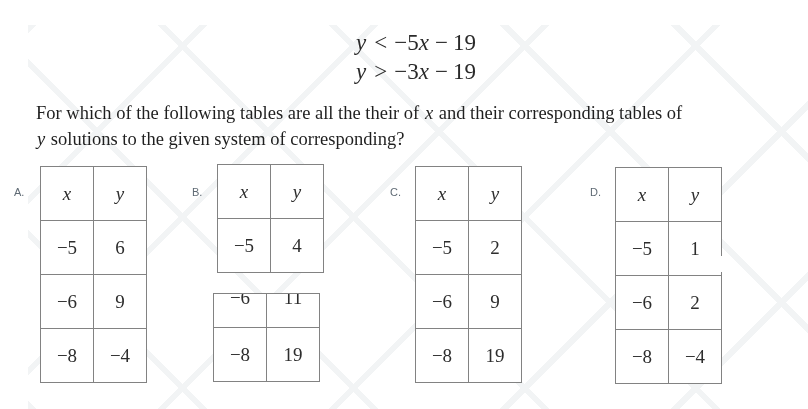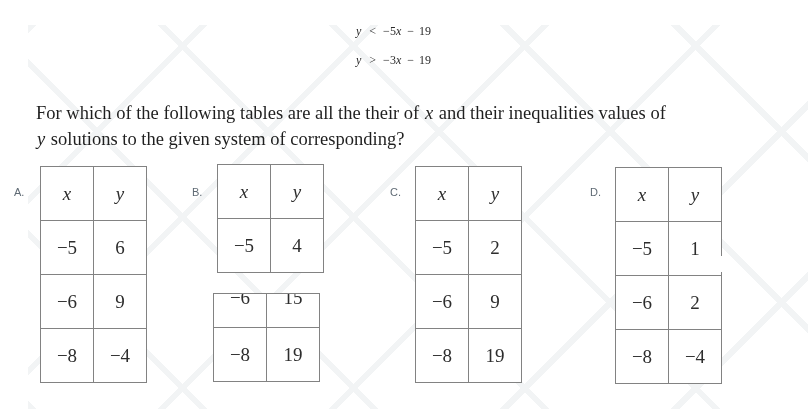--- a/index.html
+++ b/index.html
@@ -15,22 +15,22 @@
     position: absolute;
     left: 28px; top: 25px; right: 0; bottom: 0;
     background-image:
       repeating-linear-gradient(45deg,  #f2f4f5 0 6px, transparent 6px 121px),
       repeating-linear-gradient(135deg, #f2f4f5 0 6px, transparent 6px 121px);
     pointer-events: none;
   }
   
   .ineq-block {
     position: absolute;
-    left: 356px; top: 17px;
-    font-size: 12px;
+    left: 356px; top: 28px;
+    font-size: 23px;
     color: #2a2a2a;
   }
   .math-line { height: 29px; line-height: 29px; white-space: nowrap; }
   .math-line .var { font-style: italic; padding-right: 1px; }
   .math-line .rel { padding: 0 7px; }
   .math-line .op  { padding: 0 5px; }
   
   .question {
     position: absolute;
     left: 36px; top: 100px;
@@ -78,21 +78,21 @@
   <div class="ineq-block">
     <div class="math-line">
       <span class="var">y</span><span class="rel">&lt;</span><span>−5</span><span class="var">x</span><span class="op">−</span><span>19</span>
     </div>
     <div class="math-line">
       <span class="var">y</span><span class="rel">&gt;</span><span>−3</span><span class="var">x</span><span class="op">−</span><span>19</span>
     </div>
   </div>
 
   <div class="question">
-    <div class="qline"><span>For which of the following tables are all the their of </span><i>x</i><span> and their inequalities values of</span></div>
+    <div class="qline"><span>For which of the following tables are all the their of </span><i>x</i><span> and their corresponding tables of</span></div>
     <div class="qline"><i>y</i><span> solutions to the given system of corresponding?</span></div>
   </div>
 
   <div class="option" style="left:14px; top:164px; width:140px; height:225px;">
     <span class="opt-label">A.</span>
     <table class="opt" style="left:26px; top:2px;">
       <tbody>
           <tr>
         <td>
               <div class="cell hdr">x</div>
@@ -154,21 +154,21 @@
     <table class="opt" style="left:21px; top:129px;">
       <tbody>
           <tr>
         <td>
               <div class="cell clip">
                 <span>−6</span>
               </div>
             </td>
         <td>
               <div class="cell clip">
-                <span>15</span>
+                <span>11</span>
               </div>
             </td>
       </tr>
       <tr>
         <td>
               <div class="cell">−8</div>
             </td>
         <td>
               <div class="cell">19</div>
             </td>

